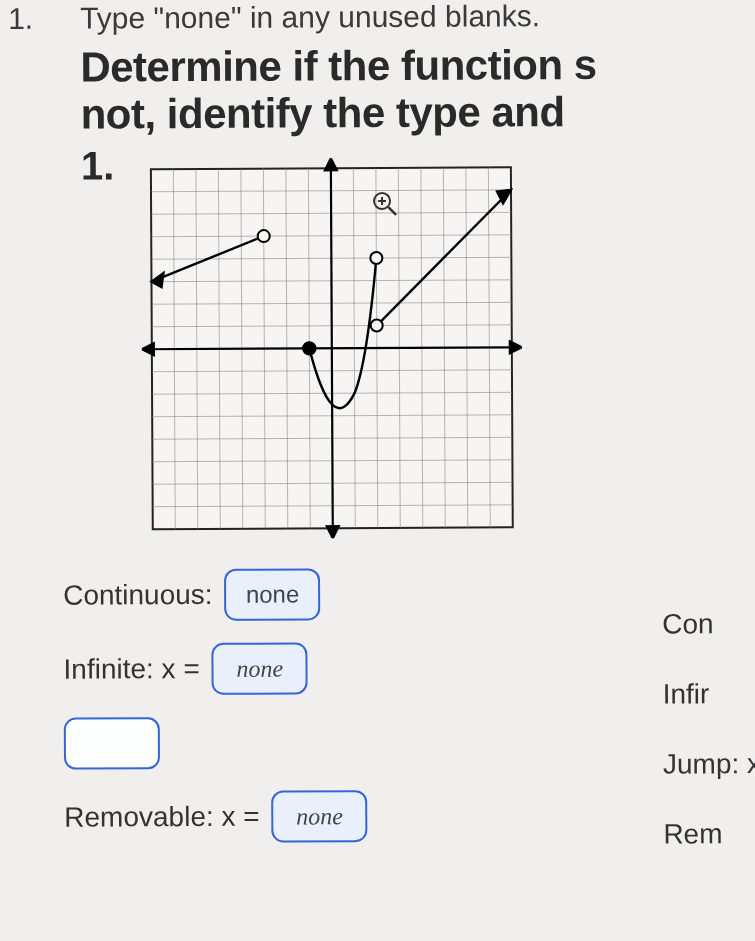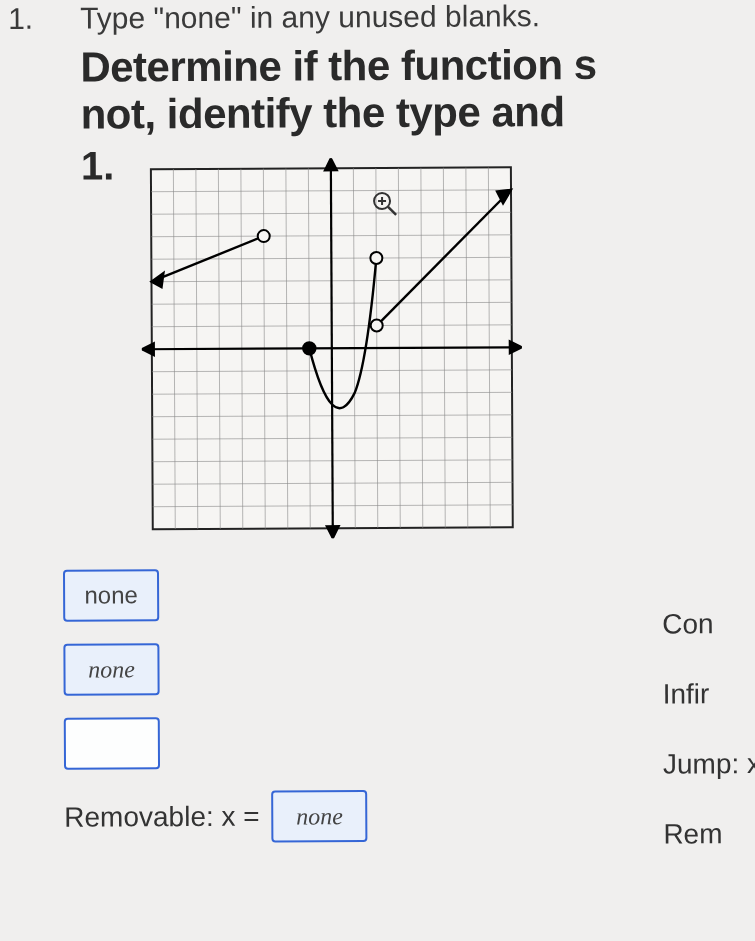--- a/index.html
+++ b/index.html
@@ -73,21 +73,21 @@
     margin-bottom: 22px;
   }
   .lbl {
     font-size: 28px;
     color: #333;
     margin-right: 12px;
   }
   .inputbox {
     border: 2px solid #3566d6;
     background: #e9f0fb;
-    border-radius: 4px;
+    border-radius: 12px;
     min-width: 96px;
     height: 52px;
     font-size: 24px;
     color: #444;
     padding: 0 16px;
     display: inline-flex;
     align-items: center;
     justify-content: center;
   }
   .inputbox.italic { font-style: italic; font-family: "Times New Roman", serif; }
@@ -190,23 +190,25 @@
         <circle cx="11" cy="11" r="8" fill="none" stroke="#333" stroke-width="2"></circle>
         <line x1="11" y1="7" x2="11" y2="15" stroke="#333" stroke-width="2"></line>
         <line x1="7" y1="11" x2="15" y2="11" stroke="#333" stroke-width="2"></line>
         <line x1="17" y1="17" x2="25" y2="25" stroke="#333" stroke-width="2.5"></line>
       </svg>
     </div>
   </div>
 
   <div class="answers">
     <div class="row">
+      <span class="lbl">Continuous:</span>
       <span class="inputbox">none</span>
     </div>
     <div class="row">
+      <span class="lbl">Infinite: x =</span>
       <span class="inputbox italic">none</span>
     </div>
     <div class="row">
       <span class="inputbox empty"></span>
     </div>
     <div class="row">
       <span class="lbl">Removable: x =</span>
       <span class="inputbox italic">none</span>
     </div>
   </div>

